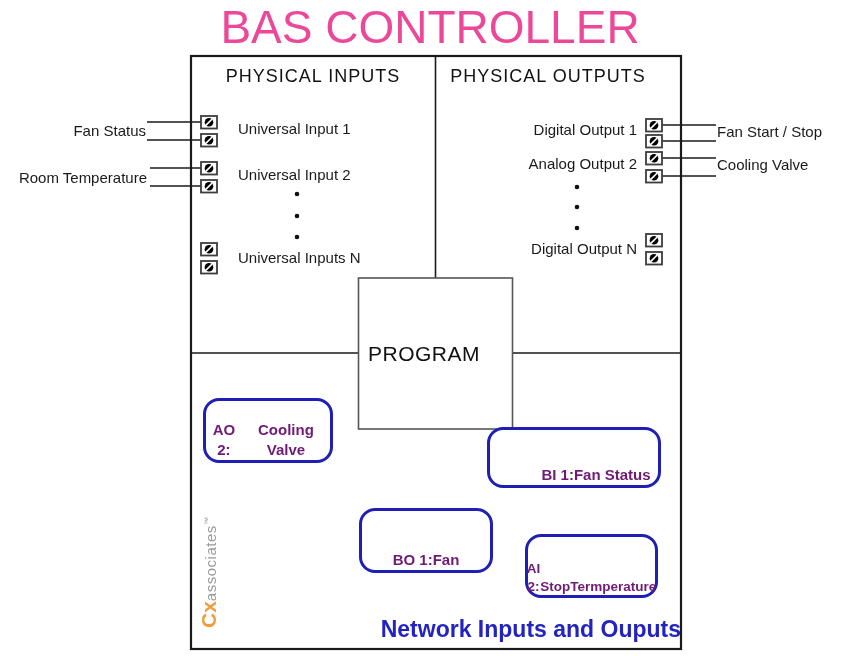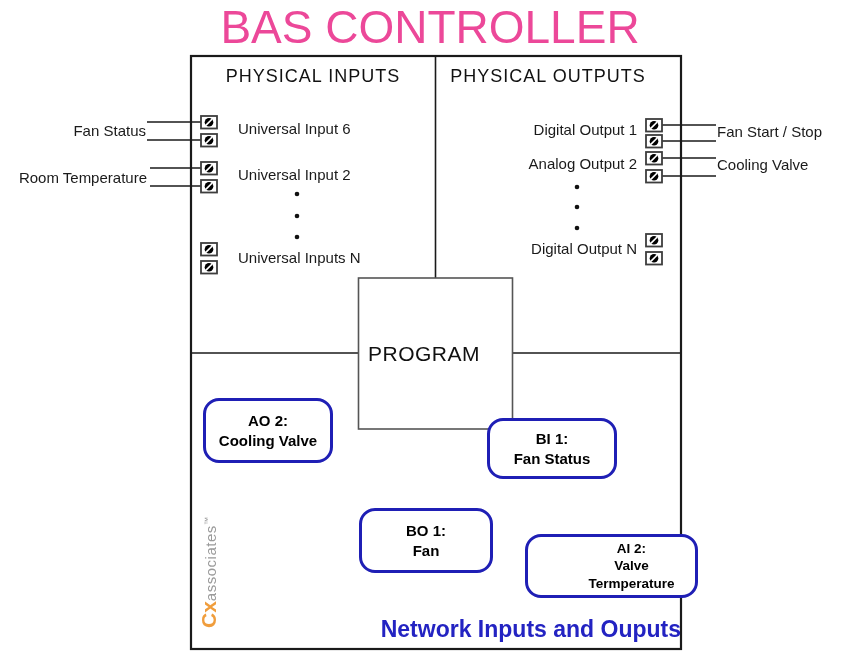--- a/index.html
+++ b/index.html
@@ -23,24 +23,24 @@
   .ext{font-size:15px;line-height:18px;white-space:nowrap;}
   .ext-l{text-align:right;}
   .ext-r{left:717px;text-align:center;}
   .program{
     left:358px;top:278px;width:132px;height:151px;
     display:flex;align-items:center;justify-content:center;
     font-size:21px;letter-spacing:0.5px;color:#111;
   }
   .netbox{
     border:3px solid #1f1fb5;border-radius:16px;background:#fff;
-    display:flex;flex-direction:column;align-items:center;justify-content:center;
-    color:#000000;font-weight:bold;font-size:15px;line-height:1.32;text-align:center;
+    display:flex;align-items:flex-end;justify-content:center;
+    color:#701a75;font-weight:bold;font-size:15px;line-height:1.32;text-align:center;
   }
-  .netbox.small{font-size:13.5px;line-height:1.28;padding-left:40px;}
+  .netbox.small{font-size:13.5px;line-height:1.28;}
   .net-caption{
     left:191px;top:616px;width:490px;text-align:right;
     color:#2323c2;font-weight:bold;font-size:23px;line-height:27px;
   }
   .logo{
     left:197px;top:628px;transform:rotate(-90deg);transform-origin:0 0;
     white-space:nowrap;font-size:15px;color:#9a9a9a;letter-spacing:0.5px;
   }
   .logo .brand{color:#f09d3c;font-weight:bold;font-size:21px;letter-spacing:0;}
   .logo .mark{font-size:8px;vertical-align:super;color:#9a9a9a;}
@@ -99,50 +99,50 @@
     <circle cx="577" cy="228" r="2.3" fill="#111"></circle>
 
     <rect x="358.5" y="278" width="154" height="151" fill="#ffffff" stroke="#555555" stroke-width="1.6"></rect>
   </svg>
 
   <div class="abs title">BAS CONTROLLER</div>
 
   <div class="abs section-header hdr-out">PHYSICAL OUTPUTS</div>
   <div class="abs section-header hdr-in">PHYSICAL INPUTS</div>
 
-  <div class="abs chan chan-l" style="top:120px;">Universal Input 6</div>
+  <div class="abs chan chan-l" style="top:120px;">Universal Input 1</div>
   <div class="abs chan chan-l" style="top:166px;">Universal Input 2</div>
   <div class="abs chan chan-l" style="top:249px;">Universal Inputs N</div>
 
   <div class="abs chan chan-r" style="top:121px;">Digital Output 1</div>
   <div class="abs chan chan-r" style="top:155px;">Analog Output 2</div>
   <div class="abs chan chan-r" style="top:240px;">Digital Output N</div>
 
   <div class="abs ext ext-l" style="left:40px;top:122px;width:106px;">Fan Status</div>
   <div class="abs ext ext-l" style="left:4px;top:169px;width:143px;">Room Temperature</div>
   <div class="abs ext ext-r" style="top:123px;">Fan Start / Stop</div>
   <div class="abs ext ext-r" style="top:156px;">Cooling Valve</div>
 
   <div class="abs program">PROGRAM</div>
 
   <div class="abs netbox" style="left:203px;top:398px;width:124px;height:59px;">
     <div>AO 2:</div>
     <div>Cooling Valve</div>
   </div>
-  <div class="abs netbox" style="left:487px;top:418px;width:124px;height:55px;">
+  <div class="abs netbox" style="left:487px;top:427px;width:124px;height:55px;padding-left:44px;">
     <div>BI 1:</div>
     <div>Fan Status</div>
   </div>
   <div class="abs netbox" style="left:343px;top:508px;width:128px;height:59px;margin-left:16px;">
     <div>BO 1:</div>
     <div>Fan</div>
   </div>
   <div class="abs netbox small" style="left:525px;top:534px;width:127px;height:58px;">
     <div>AI 2:</div>
-    <div>Valve</div>
+    <div>Stop</div>
     <div>Termperature</div>
   </div>
 
   <div class="abs net-caption">Network Inputs and Ouputs</div>
 
   <div class="abs logo">
     <span class="brand">Cx</span><span>associates</span><span class="mark">™</span>
   </div>
 
 </div>

